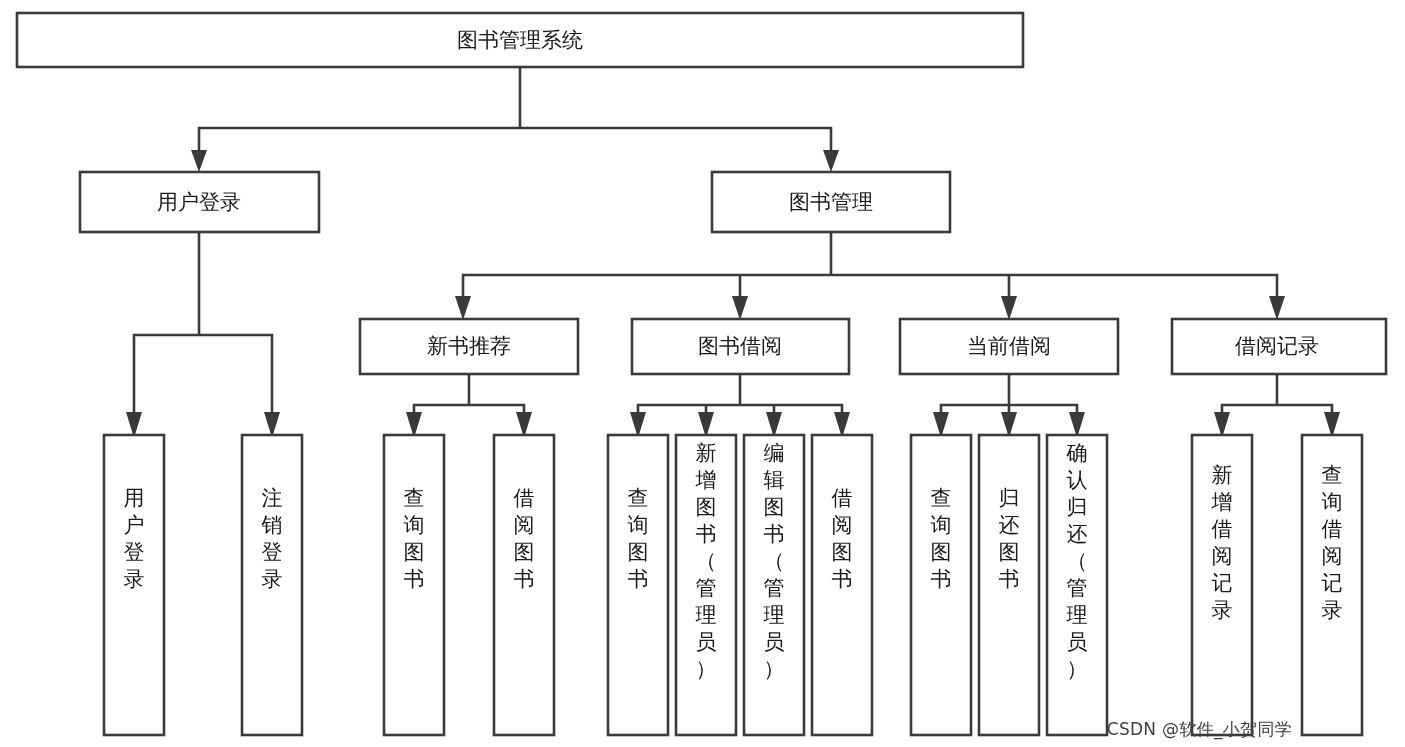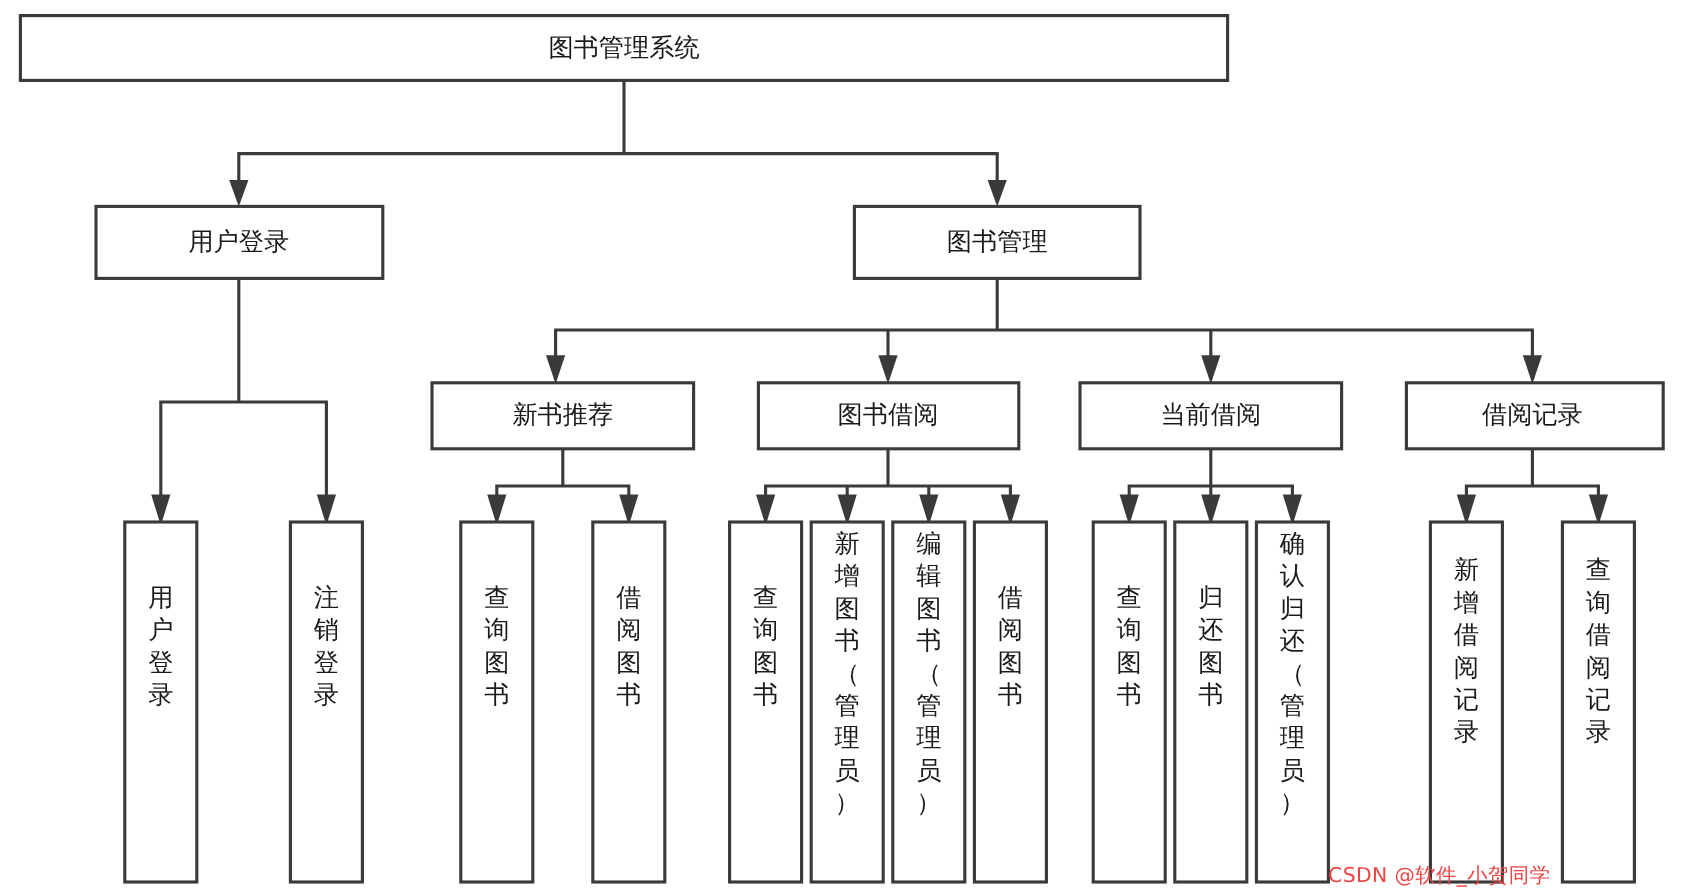--- a/index.html
+++ b/index.html
@@ -52,21 +52,21 @@
     font-size: 21px;
     fill: #1a1a1a;
     text-anchor: middle;
   }
   .watermark {
     position: absolute;
     right: 10px;
     bottom: 6px;
     font-family: "DejaVu Sans", "Liberation Sans", sans-serif;
     font-size: 17px;
-    color: #ef4444;
+    color: #404040;
     white-space: nowrap;
     pointer-events: none;
     letter-spacing: 0.3px;
   }
 </style>
 </head>
 <body>
 
 <div id="diagram-root">
   <svg class="flowchart" viewBox="0 0 1405 747" xmlns="http://www.w3.org/2000/svg">

